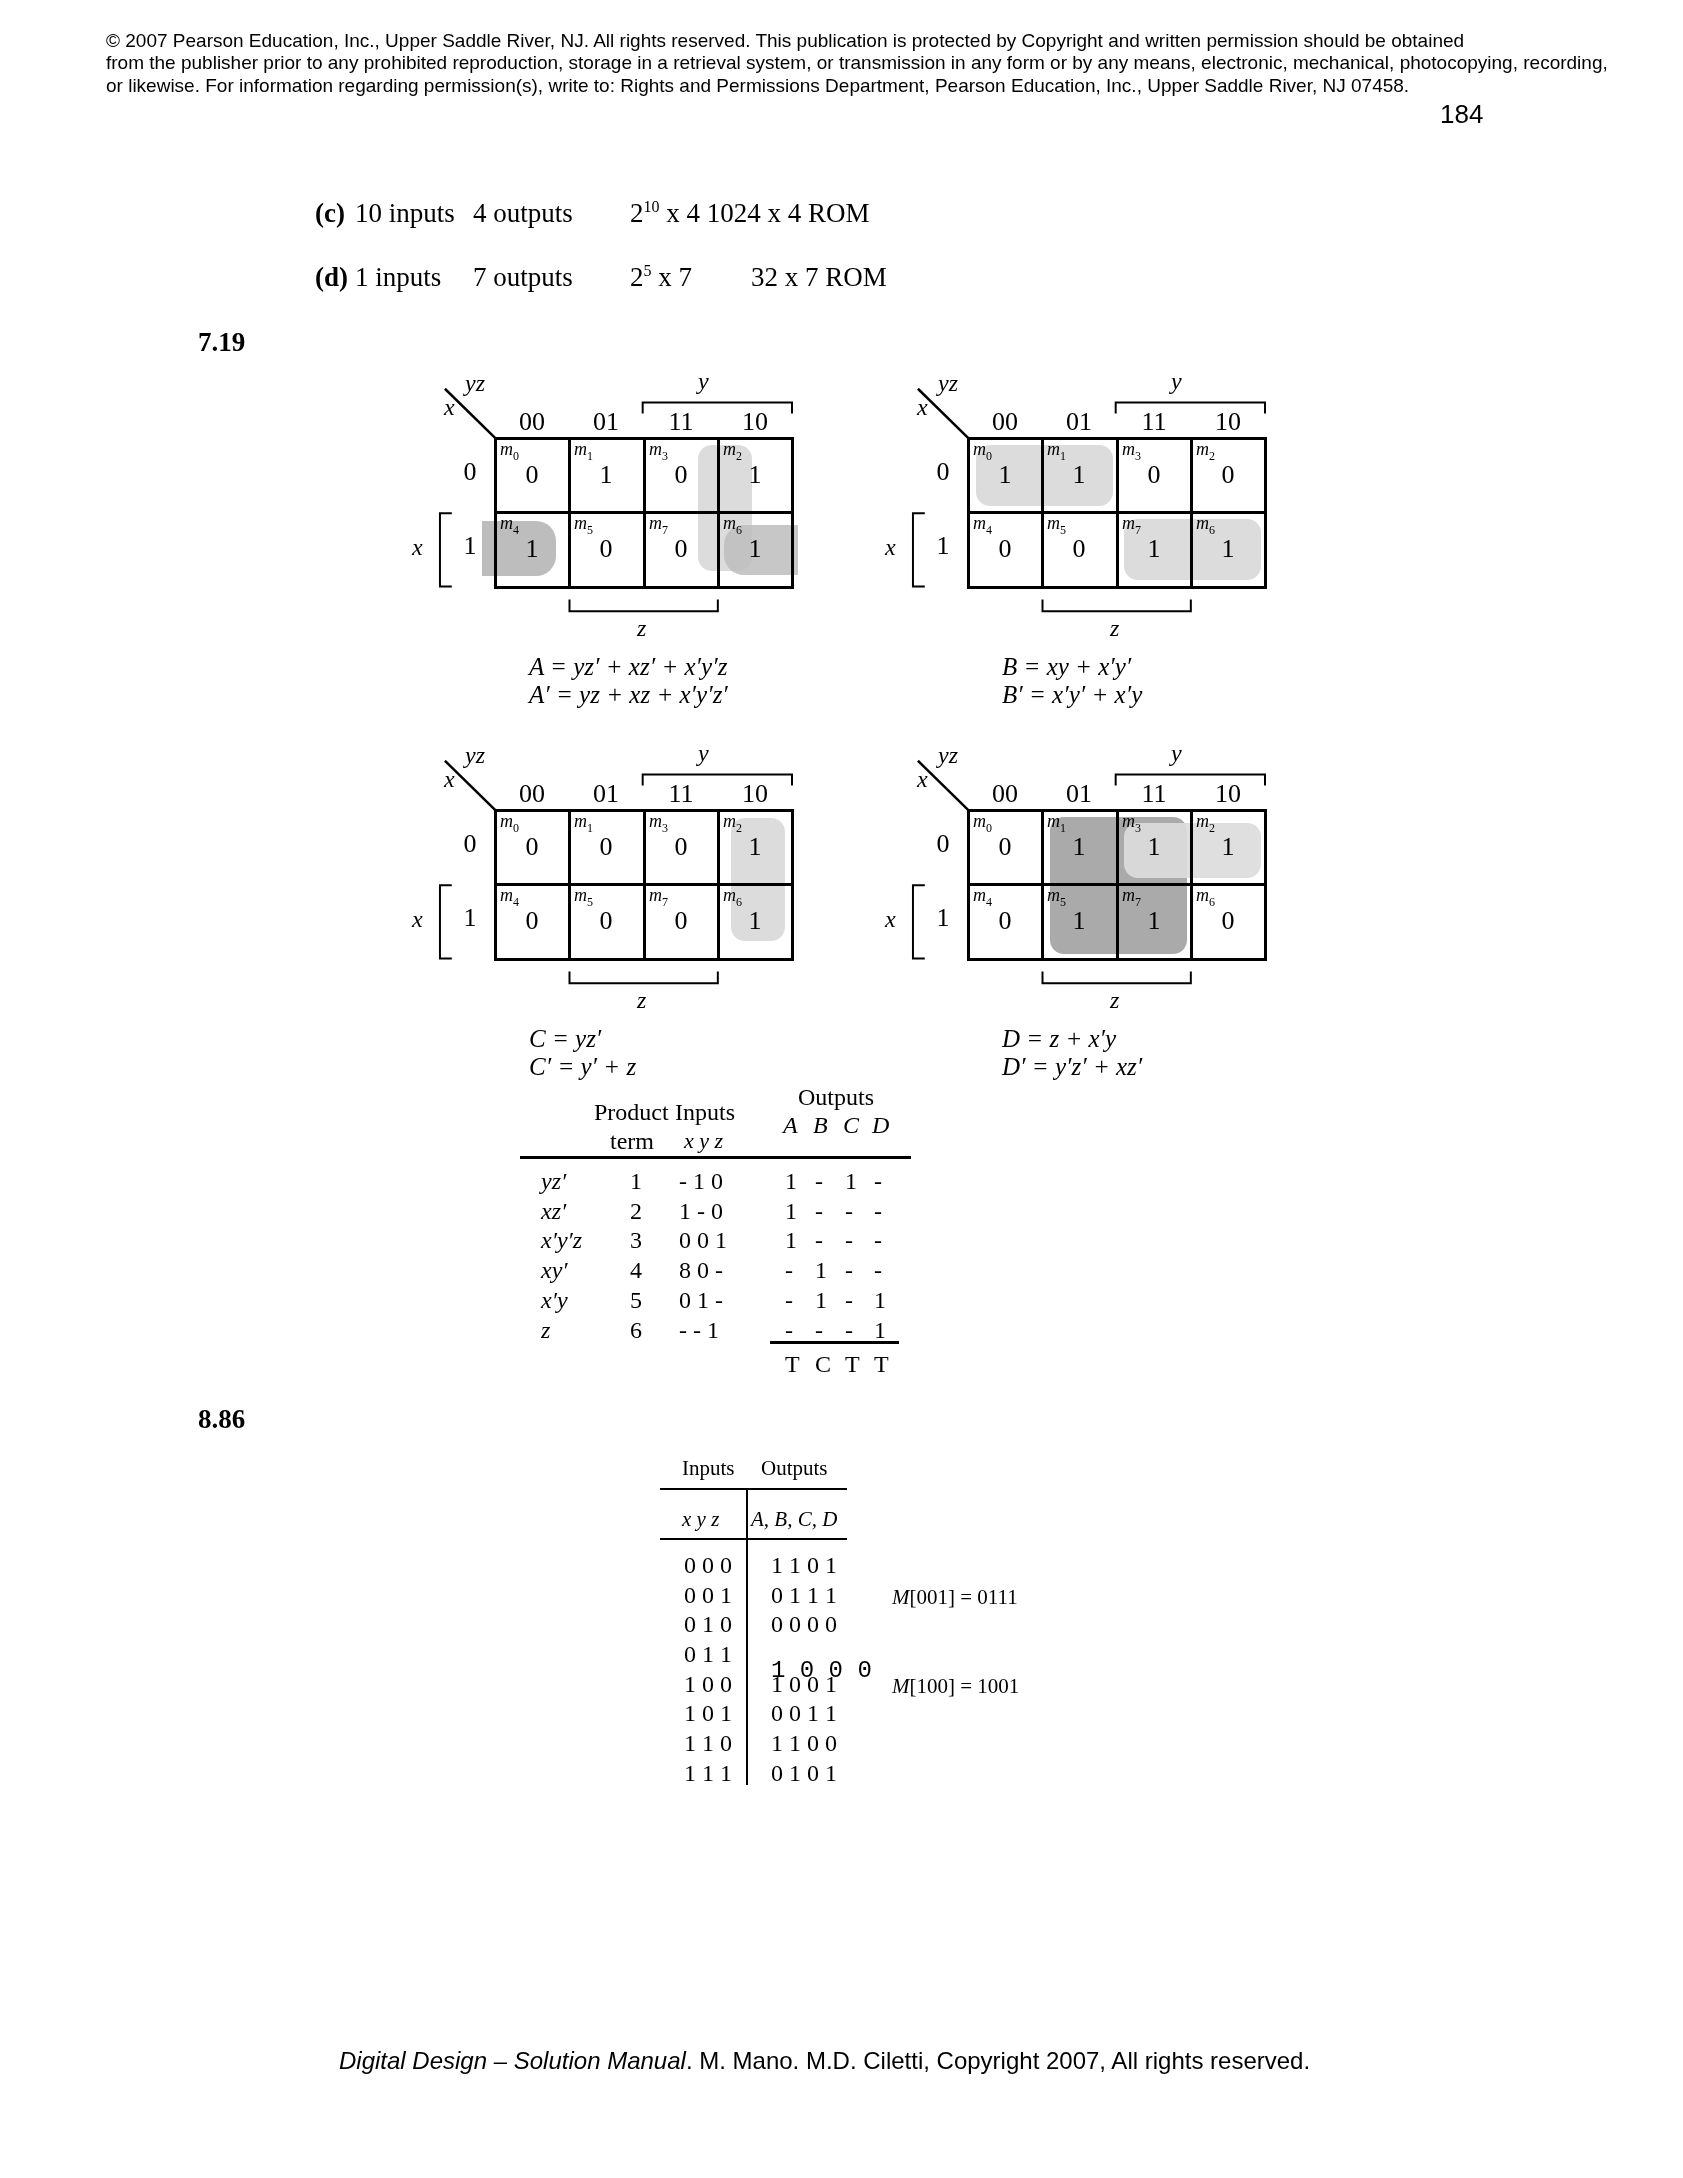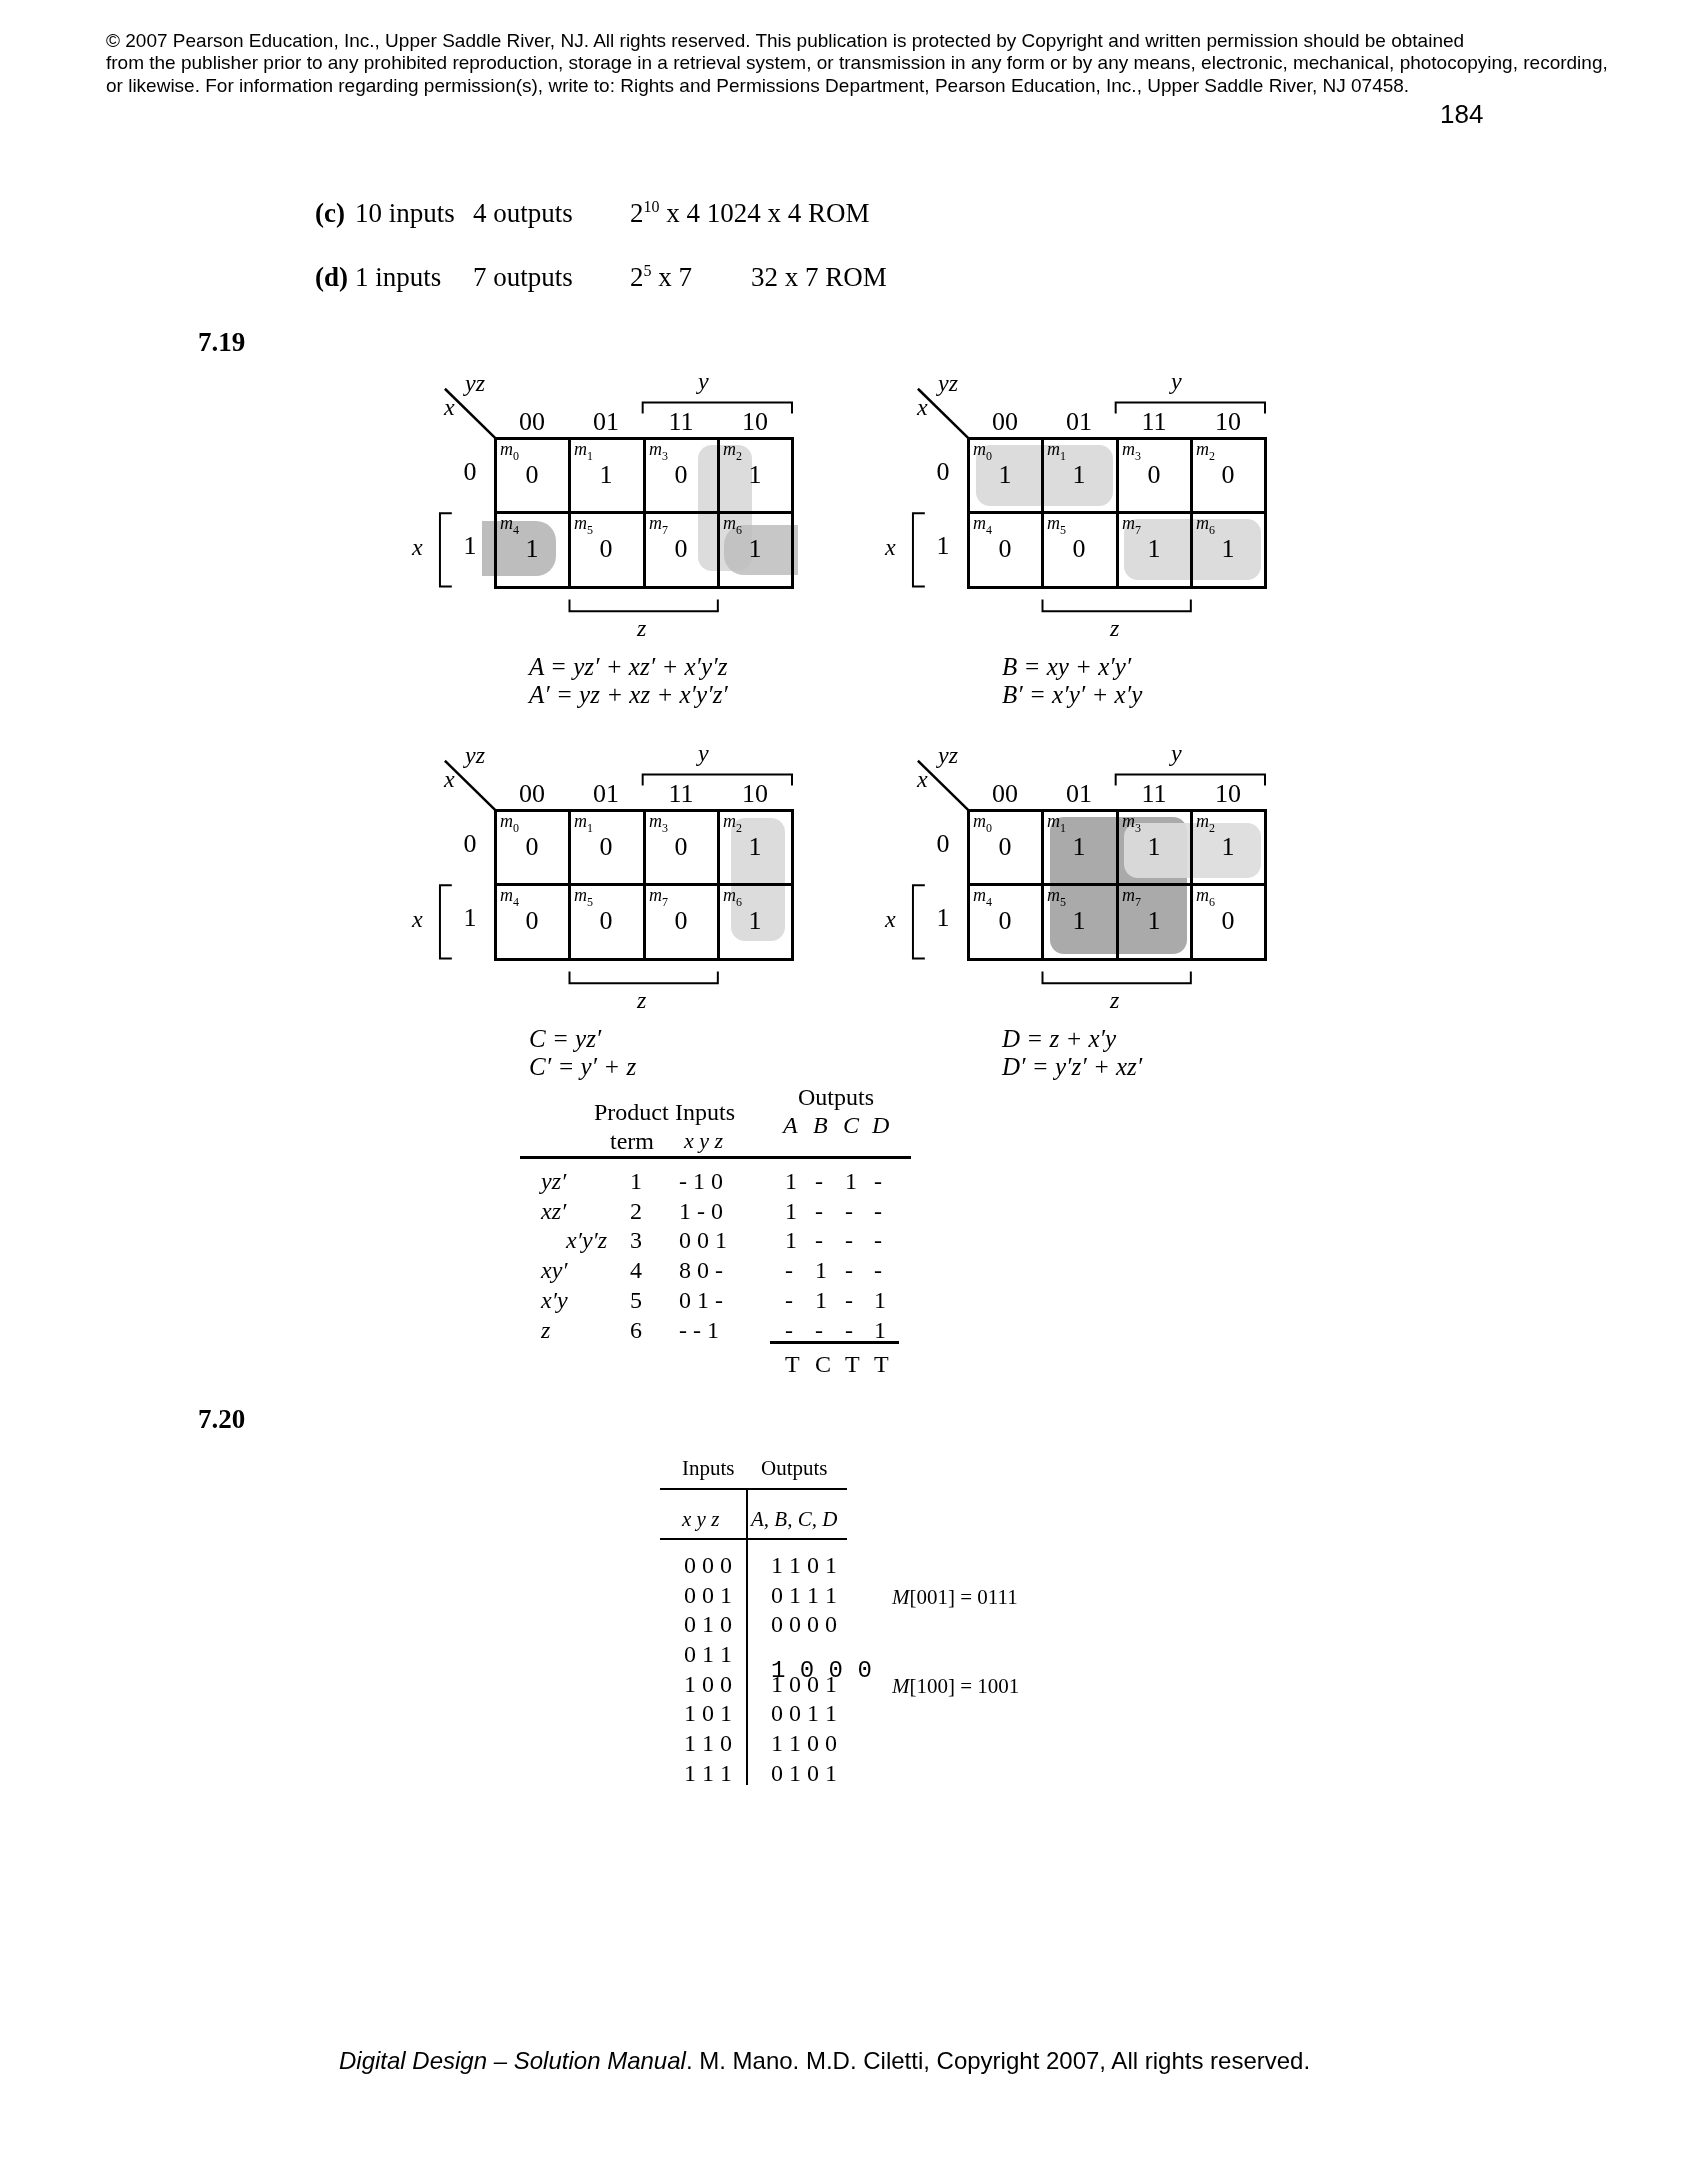--- a/index.html
+++ b/index.html
@@ -355,21 +355,21 @@
       <div class="cell" style="left:304px;top:99px;">-</div>
       <div class="cell" style="left:334px;top:99px;">1</div>
       <div class="cell" style="left:363px;top:99px;">-</div>
       <div class="cell it" style="left:30px;top:129px;">xz′</div>
       <div class="cell" style="left:119px;top:129px;">2</div>
       <div class="cell" style="left:168px;top:129px;">1 - 0</div>
       <div class="cell" style="left:274px;top:129px;">1</div>
       <div class="cell" style="left:304px;top:129px;">-</div>
       <div class="cell" style="left:334px;top:129px;">-</div>
       <div class="cell" style="left:363px;top:129px;">-</div>
-      <div class="cell it" style="left:30px;top:158px;margin-left:25px;">x′y′z</div>
+      <div class="cell it" style="left:30px;top:158px;">x′y′z</div>
       <div class="cell" style="left:119px;top:158px;">3</div>
       <div class="cell" style="left:168px;top:158px;">0 0 1</div>
       <div class="cell" style="left:274px;top:158px;">1</div>
       <div class="cell" style="left:304px;top:158px;">-</div>
       <div class="cell" style="left:334px;top:158px;">-</div>
       <div class="cell" style="left:363px;top:158px;">-</div>
       <div class="cell it" style="left:30px;top:188px;">xy′</div>
       <div class="cell" style="left:119px;top:188px;">4</div>
       <div class="cell" style="left:168px;top:188px;">8 0 -</div>
       <div class="cell" style="left:274px;top:188px;">-</div>
@@ -393,21 +393,21 @@
     </div>
   <div style="position:absolute; left:259px; top:272px; width:129px; height:3px; background:#000;"></div>
   <div id="pla-polarity">
       <div class="cell" style="left:274px;top:282px;">T</div>
       <div class="cell" style="left:304px;top:282px;">C</div>
       <div class="cell" style="left:334px;top:282px;">T</div>
       <div class="cell" style="left:363px;top:282px;">T</div>
     </div>
 </div>
 
-<div class="prob" style="left:198px; top:1404px;">7.20</div>
+<div class="prob" style="left:198px; top:1404px;">8.86</div>
 
 <div class="rom" style="left:644px; top:1436px; width:416px; height:366px;">
   <div class="cell" style="left:38px; top:20px; font-size:21px;">Inputs</div>
   <div class="cell" style="left:117px; top:20px; font-size:21px;">Outputs</div>
   <div style="position:absolute; left:16px; top:52px; width:187px; height:2px; background:#000;"></div>
   <div style="position:absolute; left:102px; top:52px; width:2px; height:297px; background:#000;"></div>
   <div class="cell it" style="left:38px; top:71px; font-size:21px;">x y z</div>
   <div class="cell it" style="left:107px; top:71px; font-size:21px;">A, B, C, D</div>
   <div style="position:absolute; left:16px; top:102px; width:187px; height:2px; background:#000;"></div>
   <div id="rom-rows">

